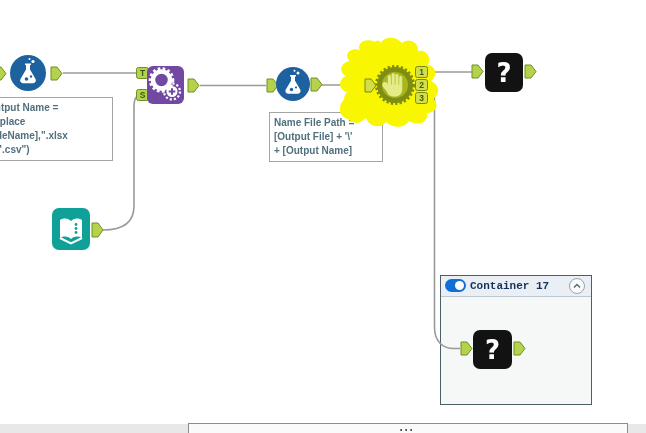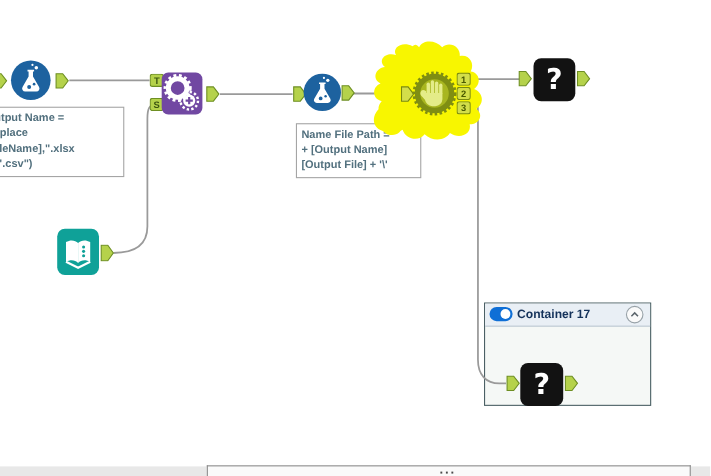--- a/index.html
+++ b/index.html
@@ -1,20 +1,20 @@
 <!DOCTYPE html>
 <html><head>
 <meta charset="utf-8">
 <style>
   html,body{margin:0;padding:0;background:#fff;font-family:"Liberation Sans",sans-serif;}
   .canvas{position:relative;width:646px;height:433px;overflow:hidden;background:#ffffff;}
 
   
-  .tool-container{position:absolute;left:440px;top:275px;width:152px;height:94px;
-    background:#f5f8f6;border:1px solid #4b6065;box-sizing:border-box;}
+  .tool-container{position:absolute;left:440px;top:275px;width:152px;height:130px;
+    background:#f5f8f6;border:1px solid #4b6065;box-sizing:border-box;font-family:Liberation Mono, monospace;}
   .tool-container .hdr{position:relative;height:20px;background:#e9eff5;border-bottom:1px solid #bcc8d1;}
   .toggle{position:absolute;left:4px;top:3px;width:21px;height:13px;border-radius:7px;background:#0f6fd6;}
   .toggle .knob{position:absolute;left:10px;top:2px;width:9px;height:9px;border-radius:50%;background:#fff;}
   .container-title{position:absolute;left:29px;top:0;line-height:20px;font-size:11px;font-weight:700;color:#14325a;}
   .collapse-btn{position:absolute;right:6px;top:2px;width:16px;height:16px;border-radius:50%;
     background:#fafafa;border:1px solid #98a2a8;box-sizing:border-box;}
 
   
   svg.wires{position:absolute;left:0;top:0;pointer-events:none;}
   svg.wires path{pointer-events:stroke;}
@@ -74,22 +74,22 @@
 
   <div class="annot" style="left:-18px;top:97px;width:121px;">
     <div>Output Name =</div>
     <div>Replace</div>
     <div>[FileName],".xlsx</div>
     <div>", ".csv")</div>
   </div>
 
   <div class="annot" style="left:269px;top:112px;width:104px;">
     <div>Name File Path =</div>
+    <div>[Output File]  + '\'</div>
     <div>+ [Output Name]</div>
-    <div>[Output File]  + '\'</div>
   </div>
 
   <svg width="646" height="433" style="position:absolute;left:0;top:0;pointer-events:none">
     <path fill="#f8f600" style="pointer-events:fill" d="M375,42 C366,37 356,43 360,50 C350,47 343,55 350,61 C341,62 338,72 346,76
          C338,79 338,90 347,92 C341,98 345,108 354,106 C350,115 358,123 366,118
          C369,127 381,129 386,122 C393,129 405,128 409,121 C418,127 429,122 427,113
          C436,113 440,104 433,99 C441,94 439,84 431,81 C438,76 436,66 428,65
          C432,57 426,49 418,51 C419,42 408,37 402,43 C396,36 384,36 381,43
          C379,40 377,40 375,42 Z"></path>
     <path fill="#f8f600" style="pointer-events:fill" d="M350,96 C338,100 336,116 348,119 C354,126 367,123 365,113 C361,104 356,96 350,96 Z"></path>

